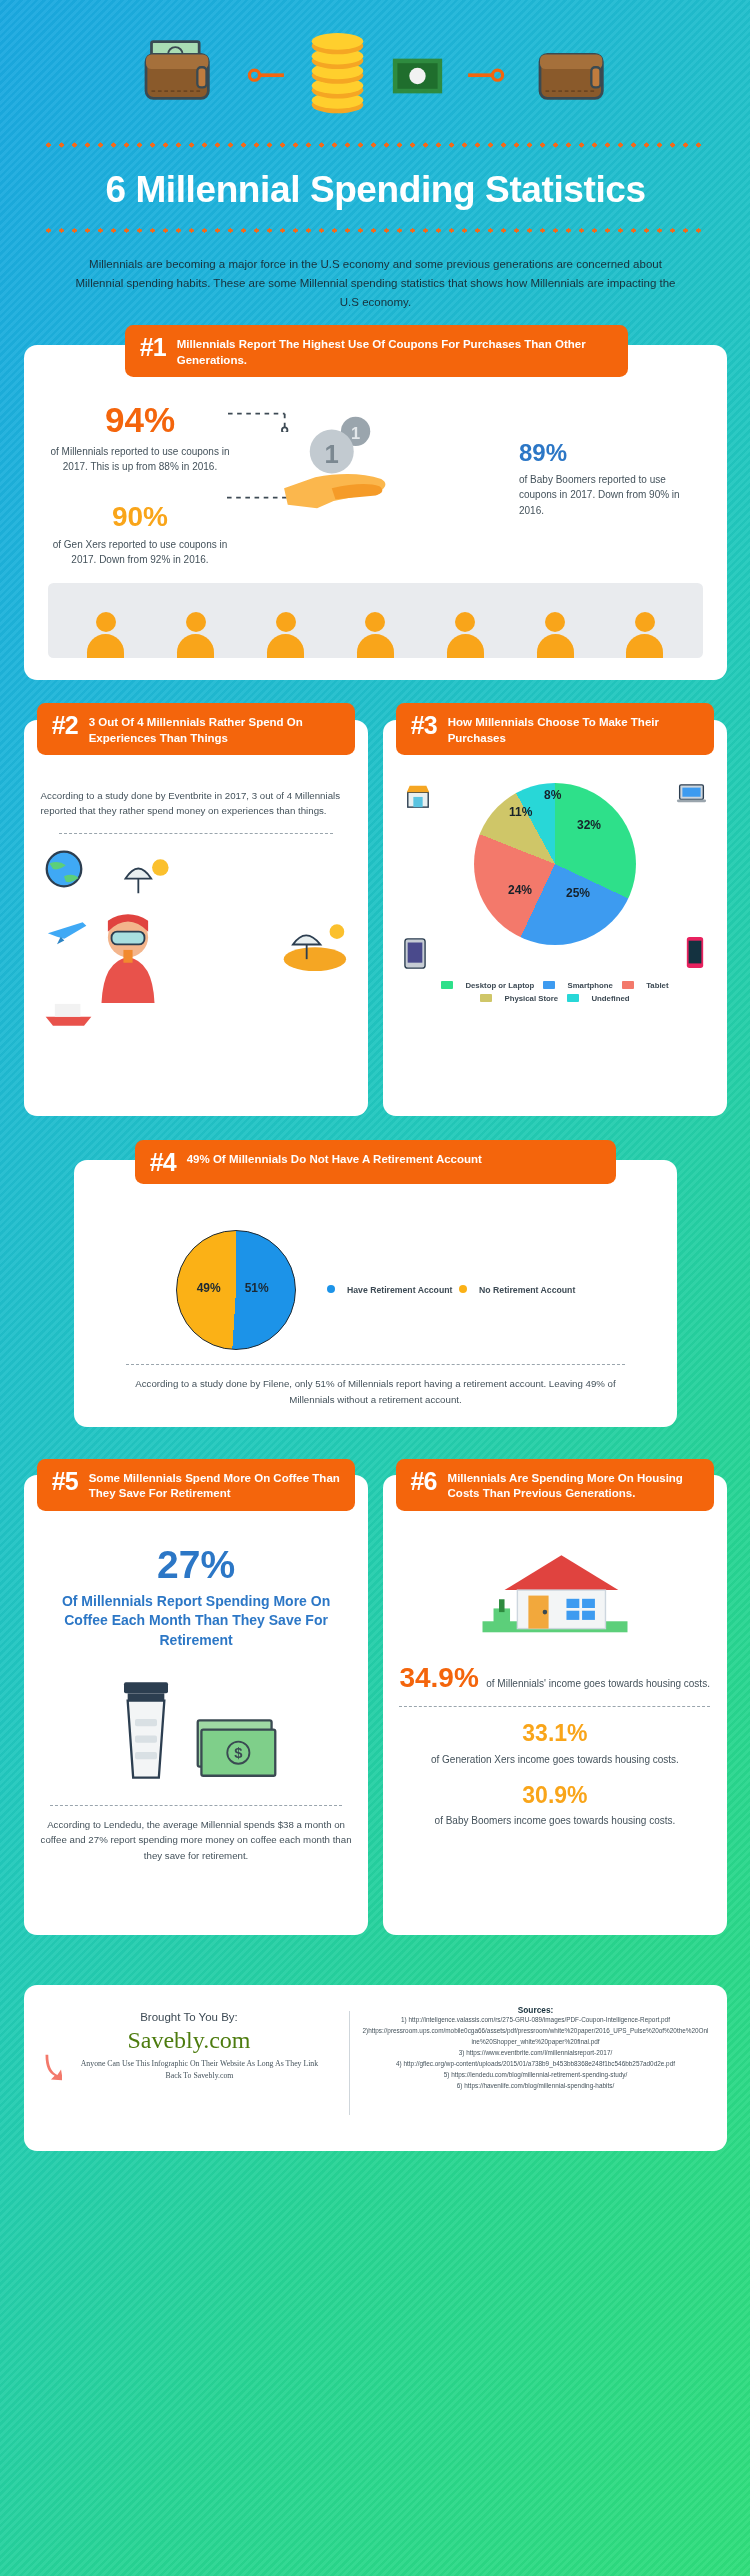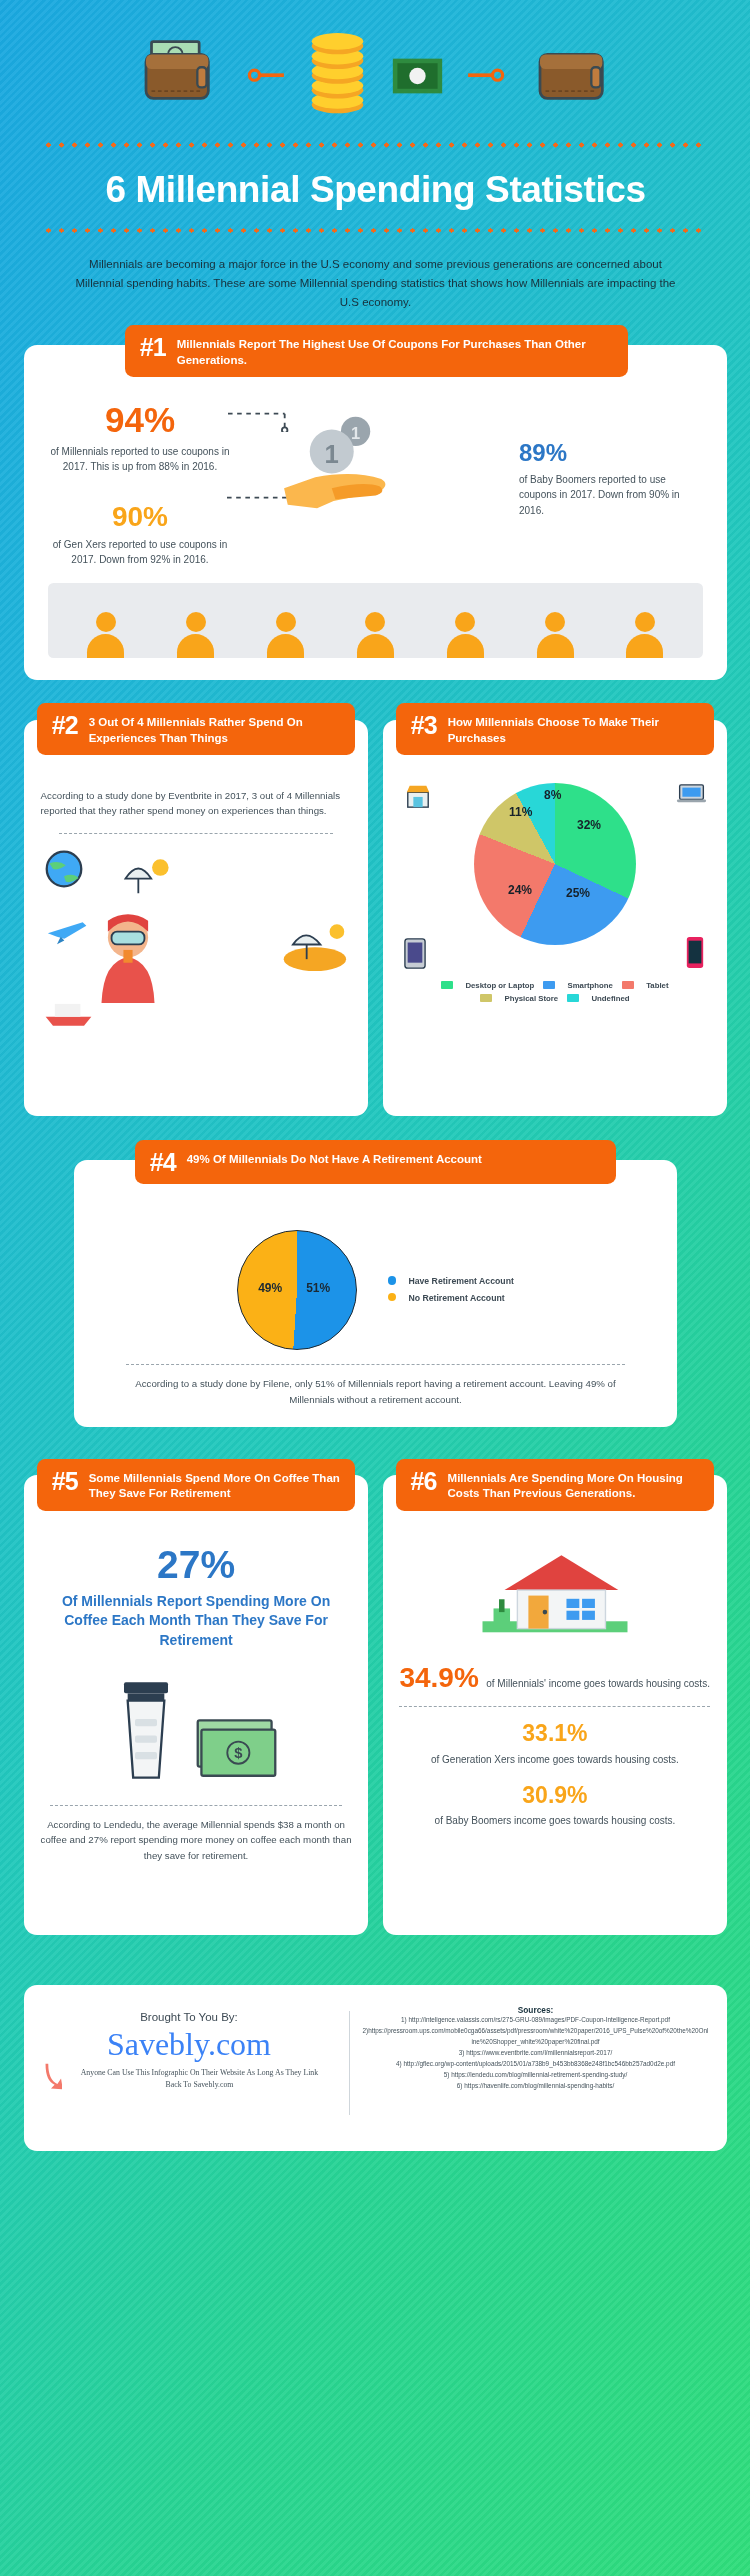--- a/index.html
+++ b/index.html
@@ -85,40 +85,40 @@
   .legend { display: flex; flex-wrap: wrap; gap: 3.7px 9.2px; justify-content: center; padding: 5.5px 13px 0 13px; }
   .lg-item { display: flex; gap: 12px; font-size: 7.8px; color: #3d4a54; font-weight: bold; }
   .sw { width: 12px; height: 8.3px; border-radius: 0.9px; }
 
   
   .s4-wrap { margin-top: 44px; padding: 0 74px; }
   .s4-card { padding: 37px 24px 20px 24px; min-height: 267px; }
   .s4-head { position: absolute; left: 61px; right: 61px; top: -20px; }
   .donut { width: 120px; height: 120px; border-radius: 50%; border: 1.4px solid #1c2933; position: relative; }
   .donut-lbl { position: absolute; font-size: 12px; font-weight: bold; color: #1c2933; }
-  .s4-legend { display: flex; flex-direction: column; gap: 6.4px; }
+  .s4-legend { display: flex; flex-direction: row; gap: 6.4px; }
   .s4-foot { border-top: 1.8px dashed #9aa5ad; margin: 14.7px 28px 0 28px; padding-top: 11px; text-align: center; }
 
   
   .s56 { margin-top: 48px; padding: 0 24px; display: flex; gap: 14.7px; }
   .s5-card { width: 50%; padding: 48px 16.6px 14.7px 16.6px; min-height: 460px; }
   .s6-card { width: 50%; padding: 48px 16.6px 14.7px 16.6px; min-height: 460px; }
   .huge-blue { font-size: 39px; font-weight: bold; color: #2c77c6; text-align: center; line-height: 1; }
   .mid-blue { font-size: 14px; font-weight: bold; color: #2c77c6; text-align: center; line-height: 1.4; margin-top: 7.4px; }
   .pct-orange-lg { font-size: 28px; font-weight: bold; color: #f4650c; line-height: 1; }
   .pct-amber-lg { font-size: 23px; font-weight: bold; color: #f9a51a; line-height: 1; }
 
   
   .footer-wrap { margin-top: 50px; padding: 0 24px 37px 24px; }
   .footer-card { display: flex; padding: 20px 18.4px 31px 18.4px; min-height: 166px; }
   .f-left { width: 44%; text-align: center; padding-top: 5.5px; }
   .f-divider { width: 0.9px; background: #cfd6db; margin: 5.5px 13px; }
   .f-right { flex: 1; text-align: center; }
   .brought { font-size: 11.5px; color: #3d4a54; }
-  .savebly { font-family: "Liberation Serif", serif; font-size: 32px; color: #3b82f6; line-height: 1.1; margin-top: 3.7px; }
+  .savebly { font-family: "Liberation Serif", serif; font-size: 24px; color: #4d7c0f; line-height: 1.1; margin-top: 3.7px; }
   .f-note { font-size: 7.8px; color: #44525b; line-height: 1.5; margin-top: 5.5px; padding: 0 13px; font-family: Liberation Serif, serif; }
   .src-title { font-size: 8.3px; font-weight: bold; color: #17313c; }
   .src-line { font-size: 6.4px; color: #44525b; line-height: 1.7; word-break: break-all; }
 </style>
 </head>
 <body>
 
 <div class="page">
 
   <div class="hero-icons">

